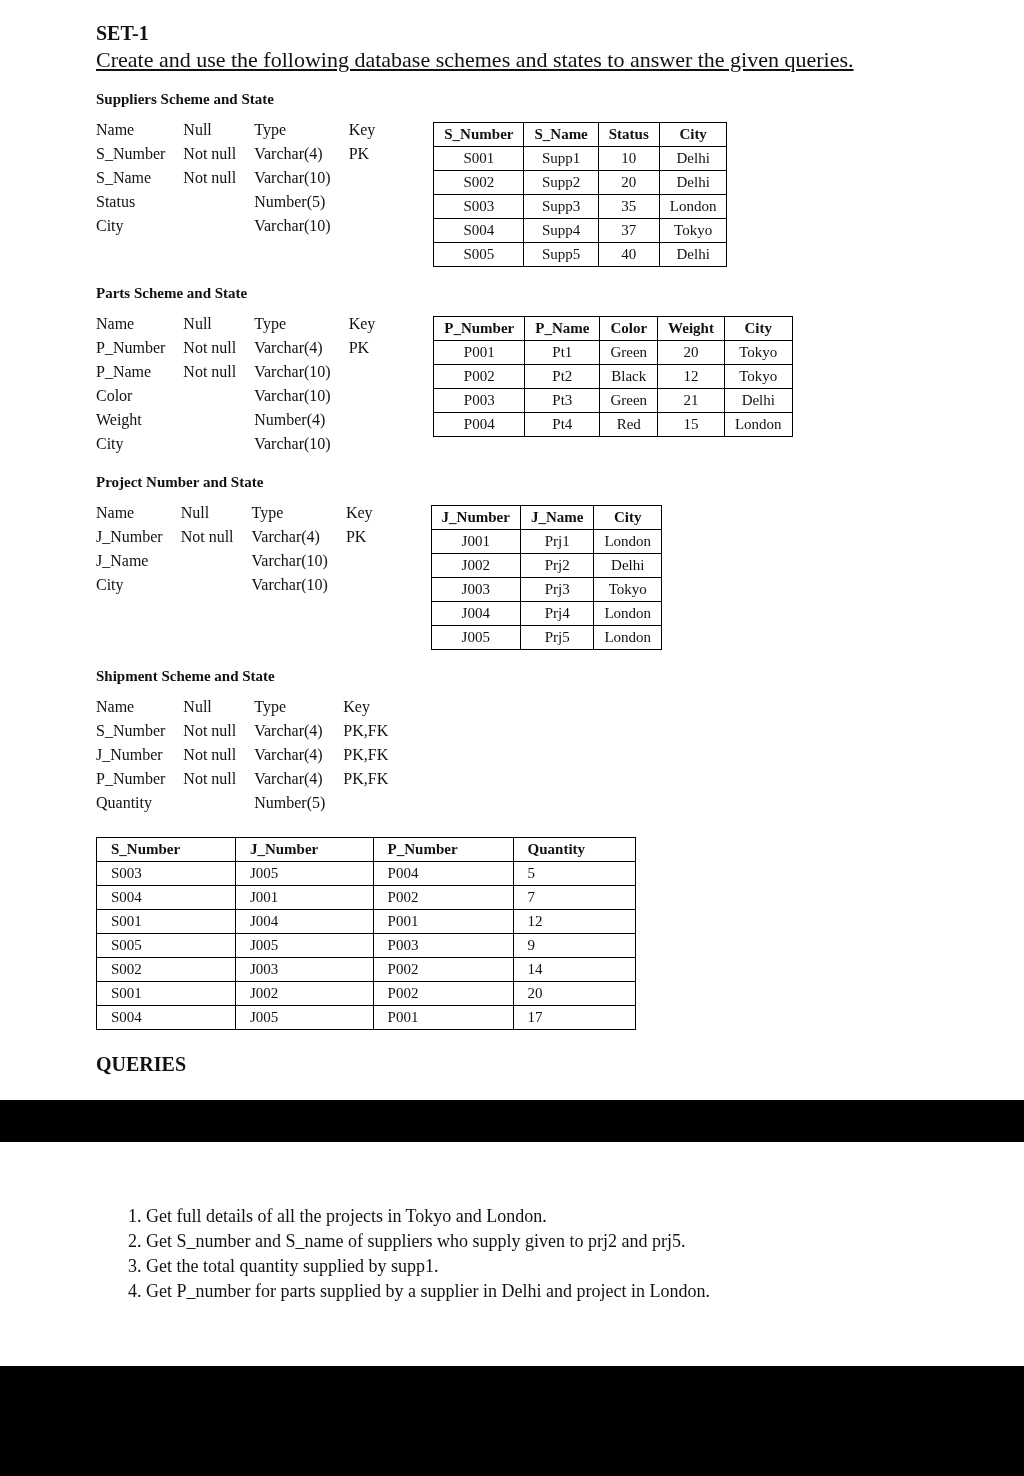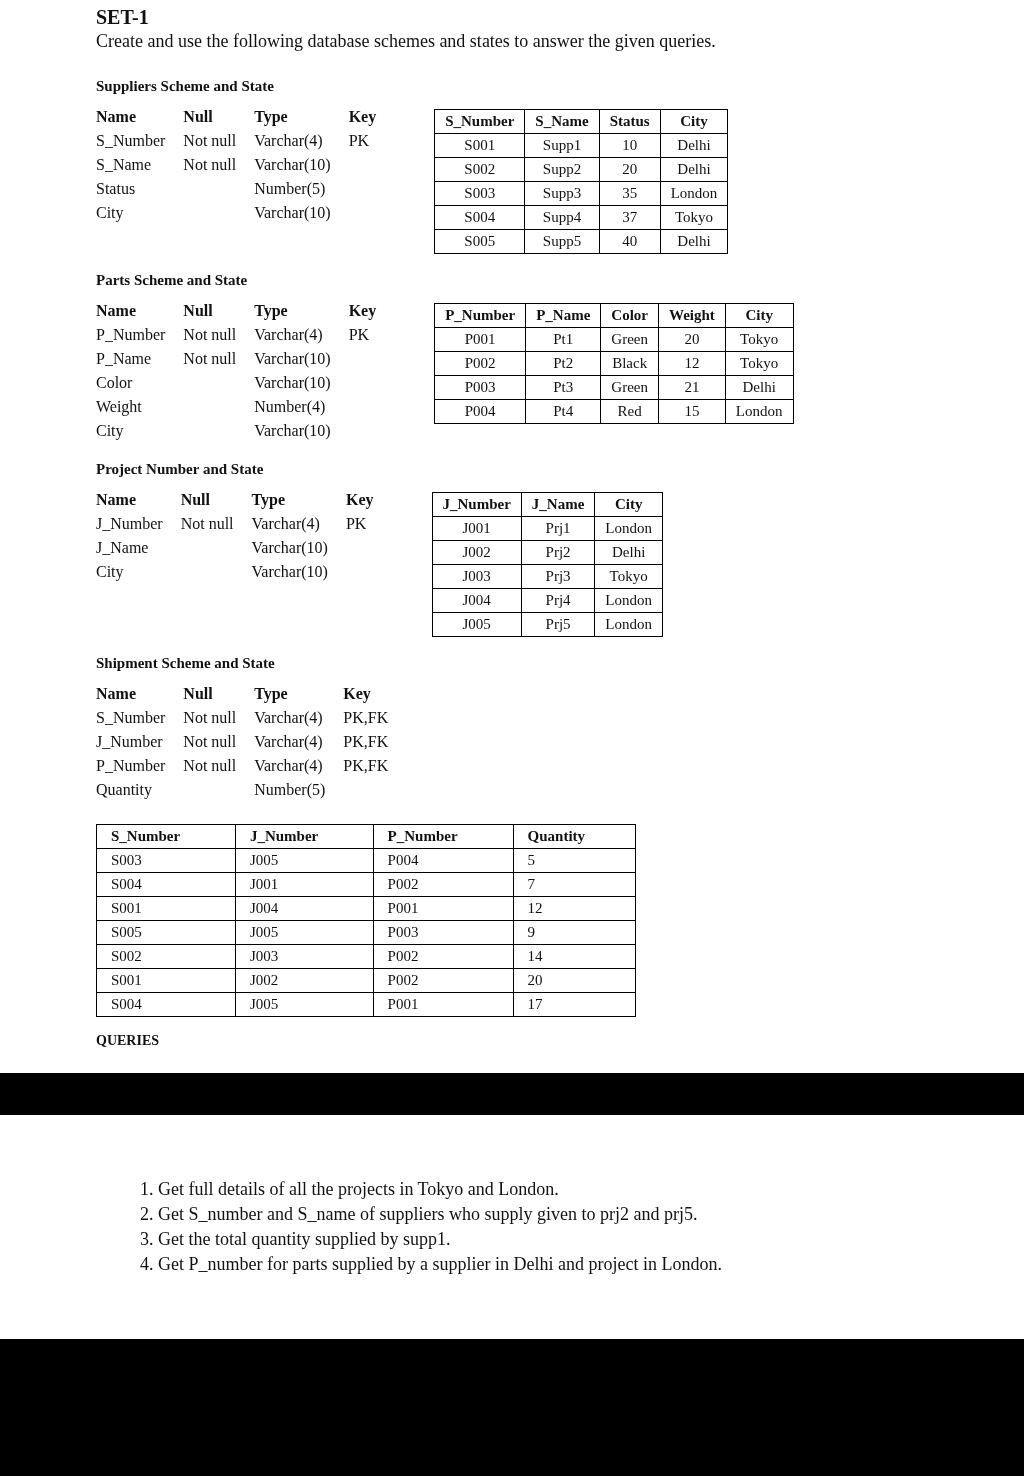--- a/index.html
+++ b/index.html
@@ -1,33 +1,33 @@
 <!DOCTYPE html>
 <html><head>
 <meta charset="utf-8">
 <style>
   body { margin:0; background:#000; font-family:"Times New Roman",serif; color:#111; }
   .page { width:1024px; margin:0 auto; background:#fff; box-sizing:border-box; }
-  .sheet { padding:6px 90px 24px 96px; }
+  .sheet { padding:22px 90px 24px 96px; }
   .gap { height:42px; background:#000; }
   .bottom { padding:60px 90px 60px 120px; }
   h2.set { font-size:20px; font-weight:bold; margin:0 0 2px 0; }
-  p.intro { font-size:18px; margin:0 0 26px 0; }
+  p.intro { font-size:22px; margin:0 0 18px 0;text-decoration:underline; }
   h3.section { font-size:15px; font-weight:bold; margin:18px 0 10px 0; }
   .row2 { display:flex; gap:40px; align-items:flex-start; }
   .schema { border-collapse:collapse; font-size:16px; }
-  .schema th { text-align:left; font-weight:bold; padding:3px 18px 3px 0; }
+  .schema th { text-align:left; font-weight:normal; padding:3px 18px 3px 0; }
   .schema td { padding:3px 18px 3px 0; vertical-align:top; }
   .data { border-collapse:collapse; font-size:15px; margin-top:4px; }
   .data th { border:1px solid #000; padding:3px 10px; font-weight:bold; text-align:center; white-space:nowrap; }
   .data td { border:1px solid #000; padding:3px 10px; text-align:center; white-space:nowrap; }
   .shipdata th, .shipdata td { text-align:left; padding:3px 14px; }
-  .queries { font-weight:bold; font-size:14px; margin-top:16px; }
+  .queries { font-weight:bold; font-size:20px; margin-top:23px; }
   ol.qlist { font-size:18px; margin:0; padding-left:26px; }
-  ol.qlist li { margin:4px 12px; }
+  ol.qlist li { margin:4px 0; }
 </style>
 </head>
 <body>
 
 <div class="page">
   <div class="sheet">
     <h2 class="set">SET-1</h2>
     <p class="intro">Create and use the following database schemes and states to answer the given queries.</p>
 
     

